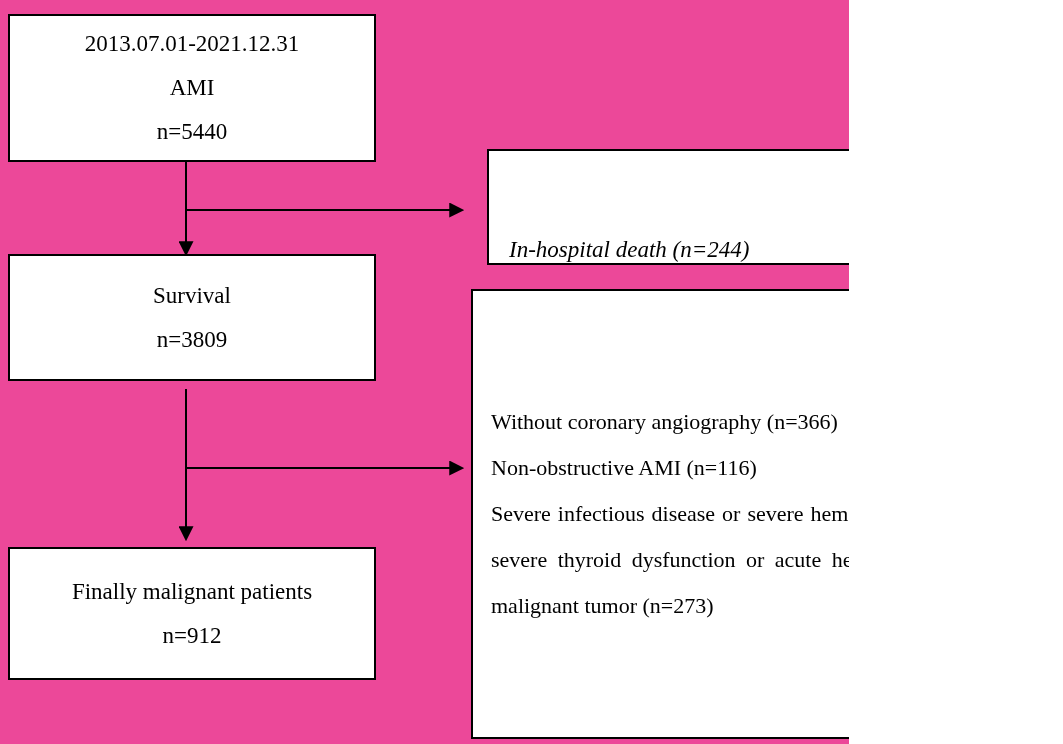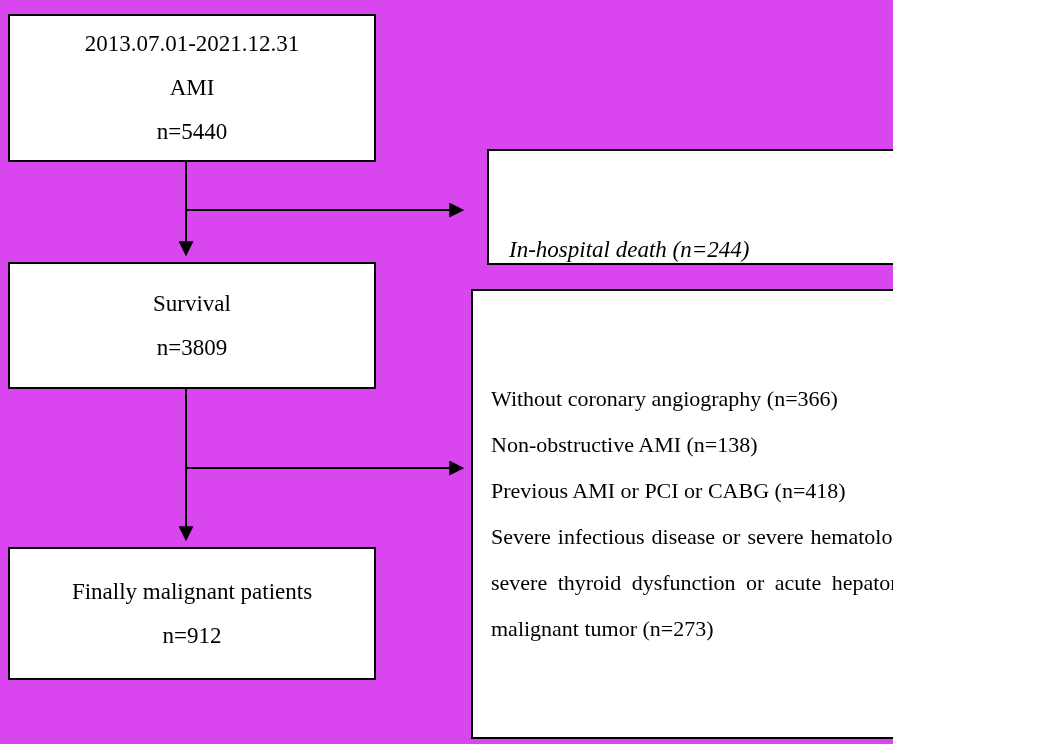--- a/index.html
+++ b/index.html
@@ -4,46 +4,45 @@
 <style>
   html, body {
     margin: 0;
     padding: 0;
     background: #ffffff;
   }
   .canvas {
     position: relative;
     width: 849px;
     height: 744px;
-    background: #d946ef;
+    background: #ec4899;
     font-family: "Liberation Serif", "DejaVu Serif", serif;
     color: #000000;
     overflow: hidden;
-    padding-left: 44px;
   }
   .box {
     position: absolute;
     border: 2px solid #000000;
     background: #ffffff;
     box-sizing: border-box;
   }
   .center-box {
     display: flex;
     flex-direction: column;
     justify-content: center;
     align-items: center;
     text-align: center;
   }
   .center-box .line {
     font-size: 23px;
     line-height: 44px;
     white-space: nowrap;
   }
   .box-ami       { left: 8px;   top: 14px;  width: 368px; height: 148px; }
-  .box-survival  { left: 8px;   top: 262px; width: 368px; height: 127px; }
+  .box-survival  { left: 8px;   top: 254px; width: 368px; height: 127px; }
   .box-final     { left: 8px;   top: 547px; width: 368px; height: 133px; }
   .box-death     { left: 487px; top: 149px; width: 580px; height: 116px;
                    display: flex; align-items: flex-end; font-style: italic; }
   .box-death .line {
     font-size: 23px;
     padding-left: 20px;
     white-space: nowrap;
   }
   .box-exclusions {
     left: 471px; top: 289px; width: 580px; height: 450px;
@@ -93,22 +92,21 @@
     <div class="line">In-hospital death (n=244)</div>
   </div>
 
   <div class="box center-box box-survival">
     <div class="line">Survival</div>
     <div class="line">n=3809</div>
   </div>
 
   <div class="box box-exclusions">
     <p>Without coronary angiography (n=366)</p>
-    <p>Non-obstructive AMI (n=138)</p>
-    <p>Previous AMI or PCI or CABG (n=418)</p>
+    <p>Non-obstructive AMI (n=116)</p>
     <p>Severe infectious disease or severe hematological disease or severe thyroid dysfunction or acute hepatorenal failure or malignant tumor (n=273)</p>
   </div>
 
   <div class="box center-box box-final">
     <div class="line">Finally malignant patients</div>
     <div class="line">n=912</div>
   </div>
 
 </div>
 

